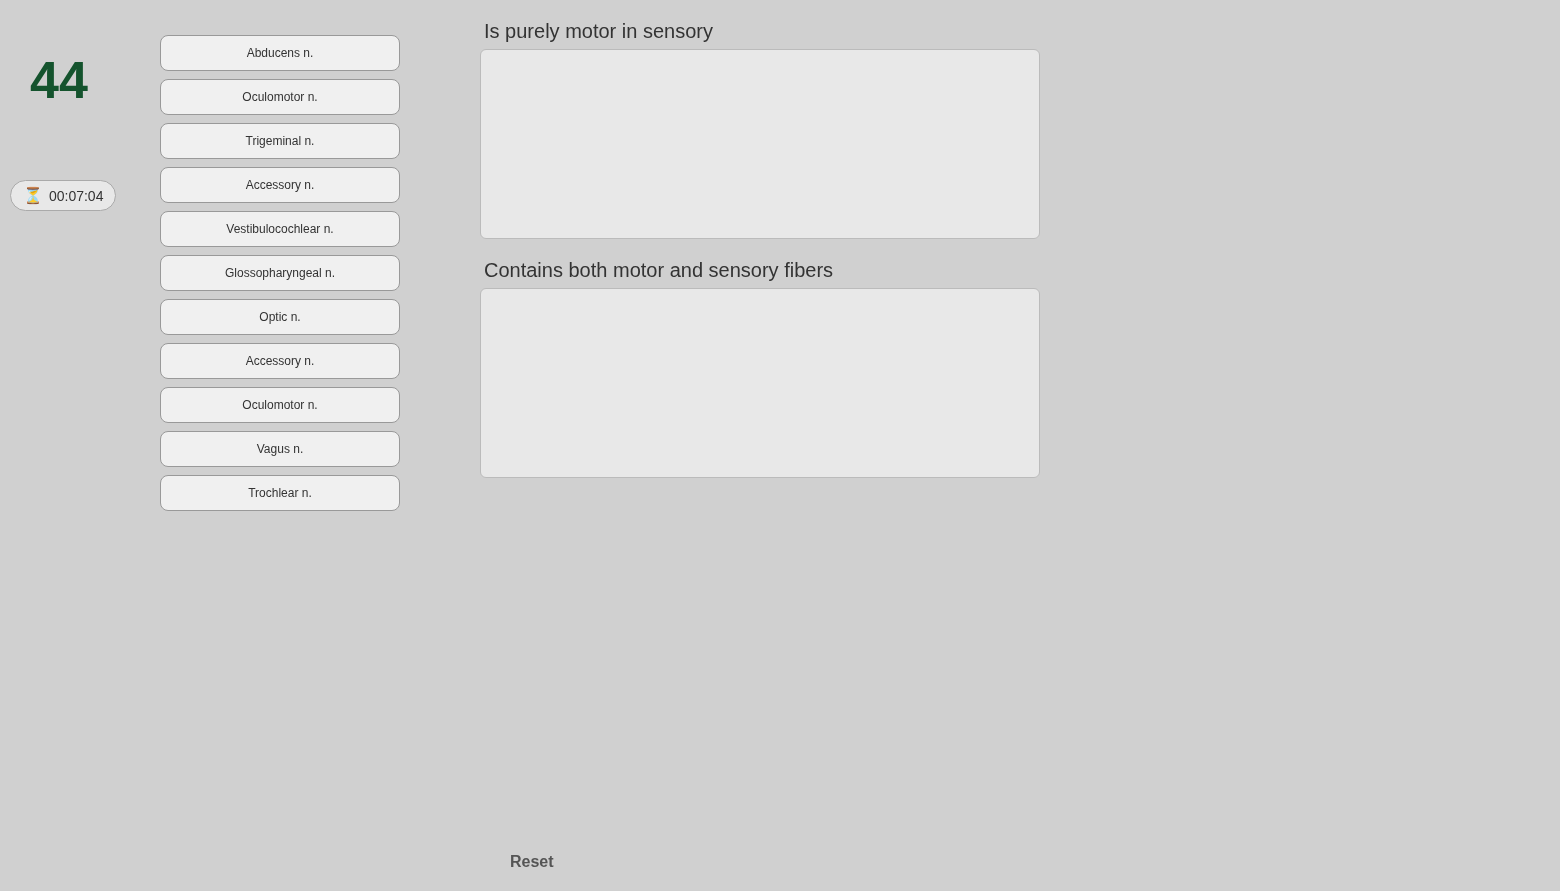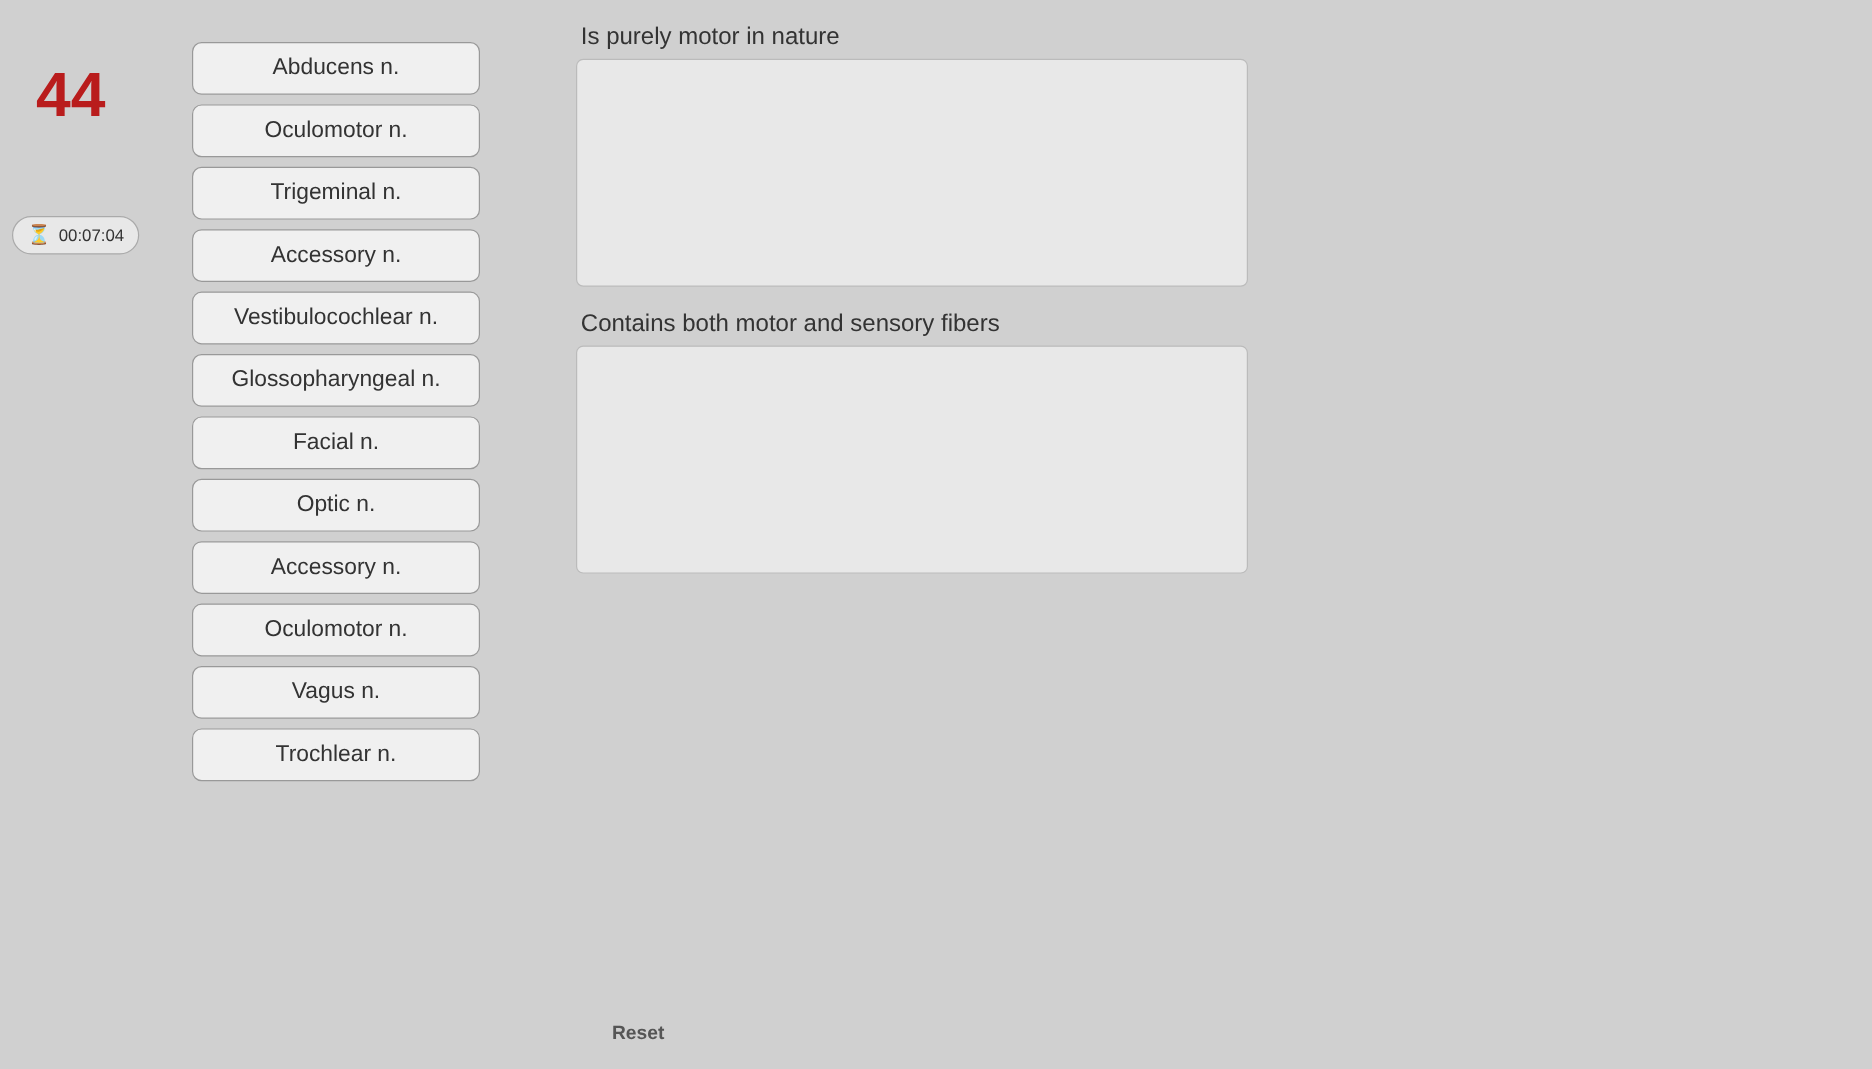--- a/index.html
+++ b/index.html
@@ -16,21 +16,21 @@
       overflow: hidden;
       position: relative;
     }
 
     .question-number {
       position: absolute;
       left: 30px;
       top: 50px;
       font-size: 52px;
       font-weight: bold;
-      color: #b91c1c;
+      color: #14532d;
     }
 
     .timer {
       position: absolute;
       left: 10px;
       top: 180px;
       display: flex;
       align-items: center;
       gap: 6px;
       background: #e8e8e8;
@@ -52,21 +52,21 @@
       display: flex;
       flex-direction: column;
       gap: 8px;
     }
 
     .drag-item {
       background: #f0f0f0;
       border: 1.5px solid #999;
       border-radius: 8px;
       padding: 10px 20px;
-      font-size: 19px;
+      font-size: 12px;
       color: #333;
       text-align: center;
       min-width: 240px;
       cursor: grab;
     }
 
     .drop-zones {
       position: absolute;
       left: 480px;
       top: 20px;
@@ -118,31 +118,30 @@
   <span>00:07:04</span>
 </div>
 
 <div class="drag-list" id="drag-list">
 <div class="drag-item">Abducens n.</div>
     <div class="drag-item">Oculomotor n.</div>
     <div class="drag-item">Trigeminal n.</div>
     <div class="drag-item">Accessory n.</div>
     <div class="drag-item">Vestibulocochlear n.</div>
     <div class="drag-item">Glossopharyngeal n.</div>
-    <div class="drag-item">Facial n.</div>
     <div class="drag-item">Optic n.</div>
     <div class="drag-item">Accessory n.</div>
     <div class="drag-item">Oculomotor n.</div>
     <div class="drag-item">Vagus n.</div>
     <div class="drag-item">Trochlear n.</div>
   </div>
 
 <div class="drop-zones" id="drop-zones">
 <div class="drop-zone-container">
-      <div class="drop-zone-label">Is purely motor in nature</div>
+      <div class="drop-zone-label">Is purely motor in sensory</div>
       <div class="drop-zone"></div>
     </div>
     <div class="drop-zone-container">
       <div class="drop-zone-label">Contains both motor and sensory fibers</div>
       <div class="drop-zone"></div>
     </div>
   </div>
 
 <button class="reset-btn">Reset</button>
 

